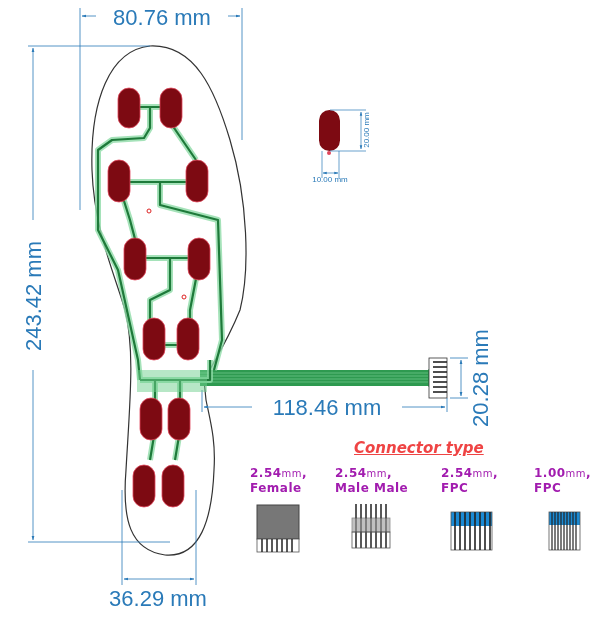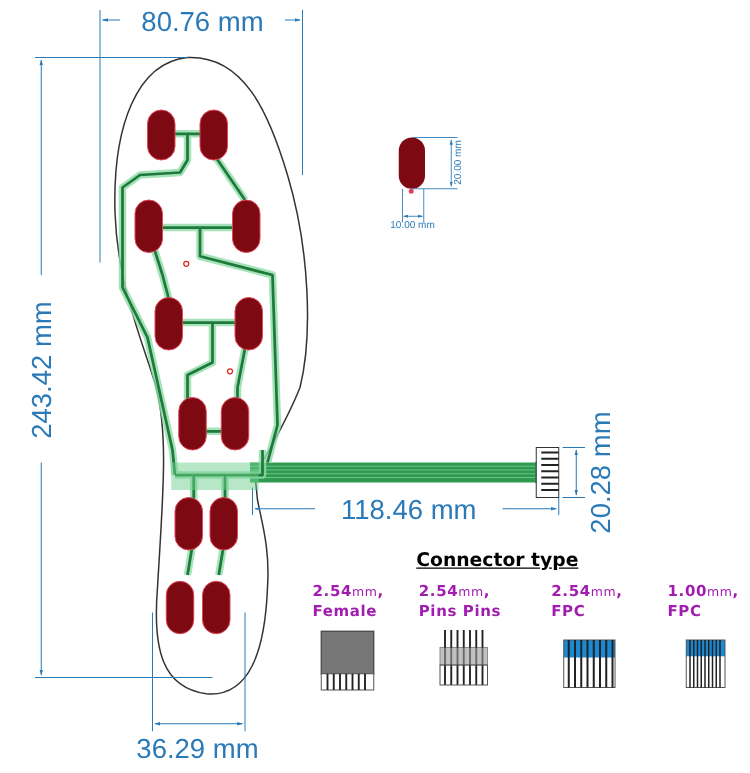--- a/index.html
+++ b/index.html
@@ -1,21 +1,21 @@
 <!DOCTYPE html>
 <html><head>
 <meta charset="utf-8">
 <style>
   html,body{margin:0;padding:0;background:#ffffff;}
   body{width:600px;height:618px;position:relative;overflow:hidden;font-family:"Liberation Sans",sans-serif;}
   svg{position:absolute;left:0;top:0;}
   .dim-text{fill:#2a7ab8;font-family:"Liberation Sans",sans-serif;}
   .label{position:absolute;color:#a21caf;font-weight:bold;font-family:"DejaVu Sans",sans-serif;font-size:12px;line-height:15px;letter-spacing:0.5px;}
   .label .unit{font-weight:normal;font-size:10px;}
-  .title{position:absolute;left:333px;top:439px;color:#000000;font-weight:bold;font-family:"DejaVu Sans",sans-serif;font-size:15px;text-decoration:underline;}
+  .title{position:absolute;left:354px;top:439px;color:#ef4444;font-weight:bold;font-family:"DejaVu Sans",sans-serif;font-size:15px;text-decoration:underline;font-style:italic;}
 </style>
 </head>
 <body>
 
 <svg width="600" height="618" viewBox="0 0 600 618">
   <defs>
     <marker id="arr" viewBox="0 0 10 10" refX="9" refY="5" markerWidth="6" markerHeight="6" orient="auto-start-reverse">
       <path d="M0,2 L10,5 L0,8 z" fill="#2a7ab8"></path>
     </marker>
   </defs>
@@ -185,21 +185,21 @@
 </svg>
 
 <div class="title">Connector type</div>
 
 <div class="label" style="left:250px;top:466px;">
   <span>2.54</span><span class="unit">mm</span>,<br>
   <span>Female</span>
 </div>
 <div class="label" style="left:335px;top:466px;">
   <span>2.54</span><span class="unit">mm</span>,<br>
-  <span>Pins Pins</span>
+  <span>Male Male</span>
 </div>
 <div class="label" style="left:441px;top:466px;">
   <span>2.54</span><span class="unit">mm</span>,<br>
   <span>FPC</span>
 </div>
 <div class="label" style="left:534px;top:466px;">
   <span>1.00</span><span class="unit">mm</span>,<br>
   <span>FPC</span>
 </div>
 

